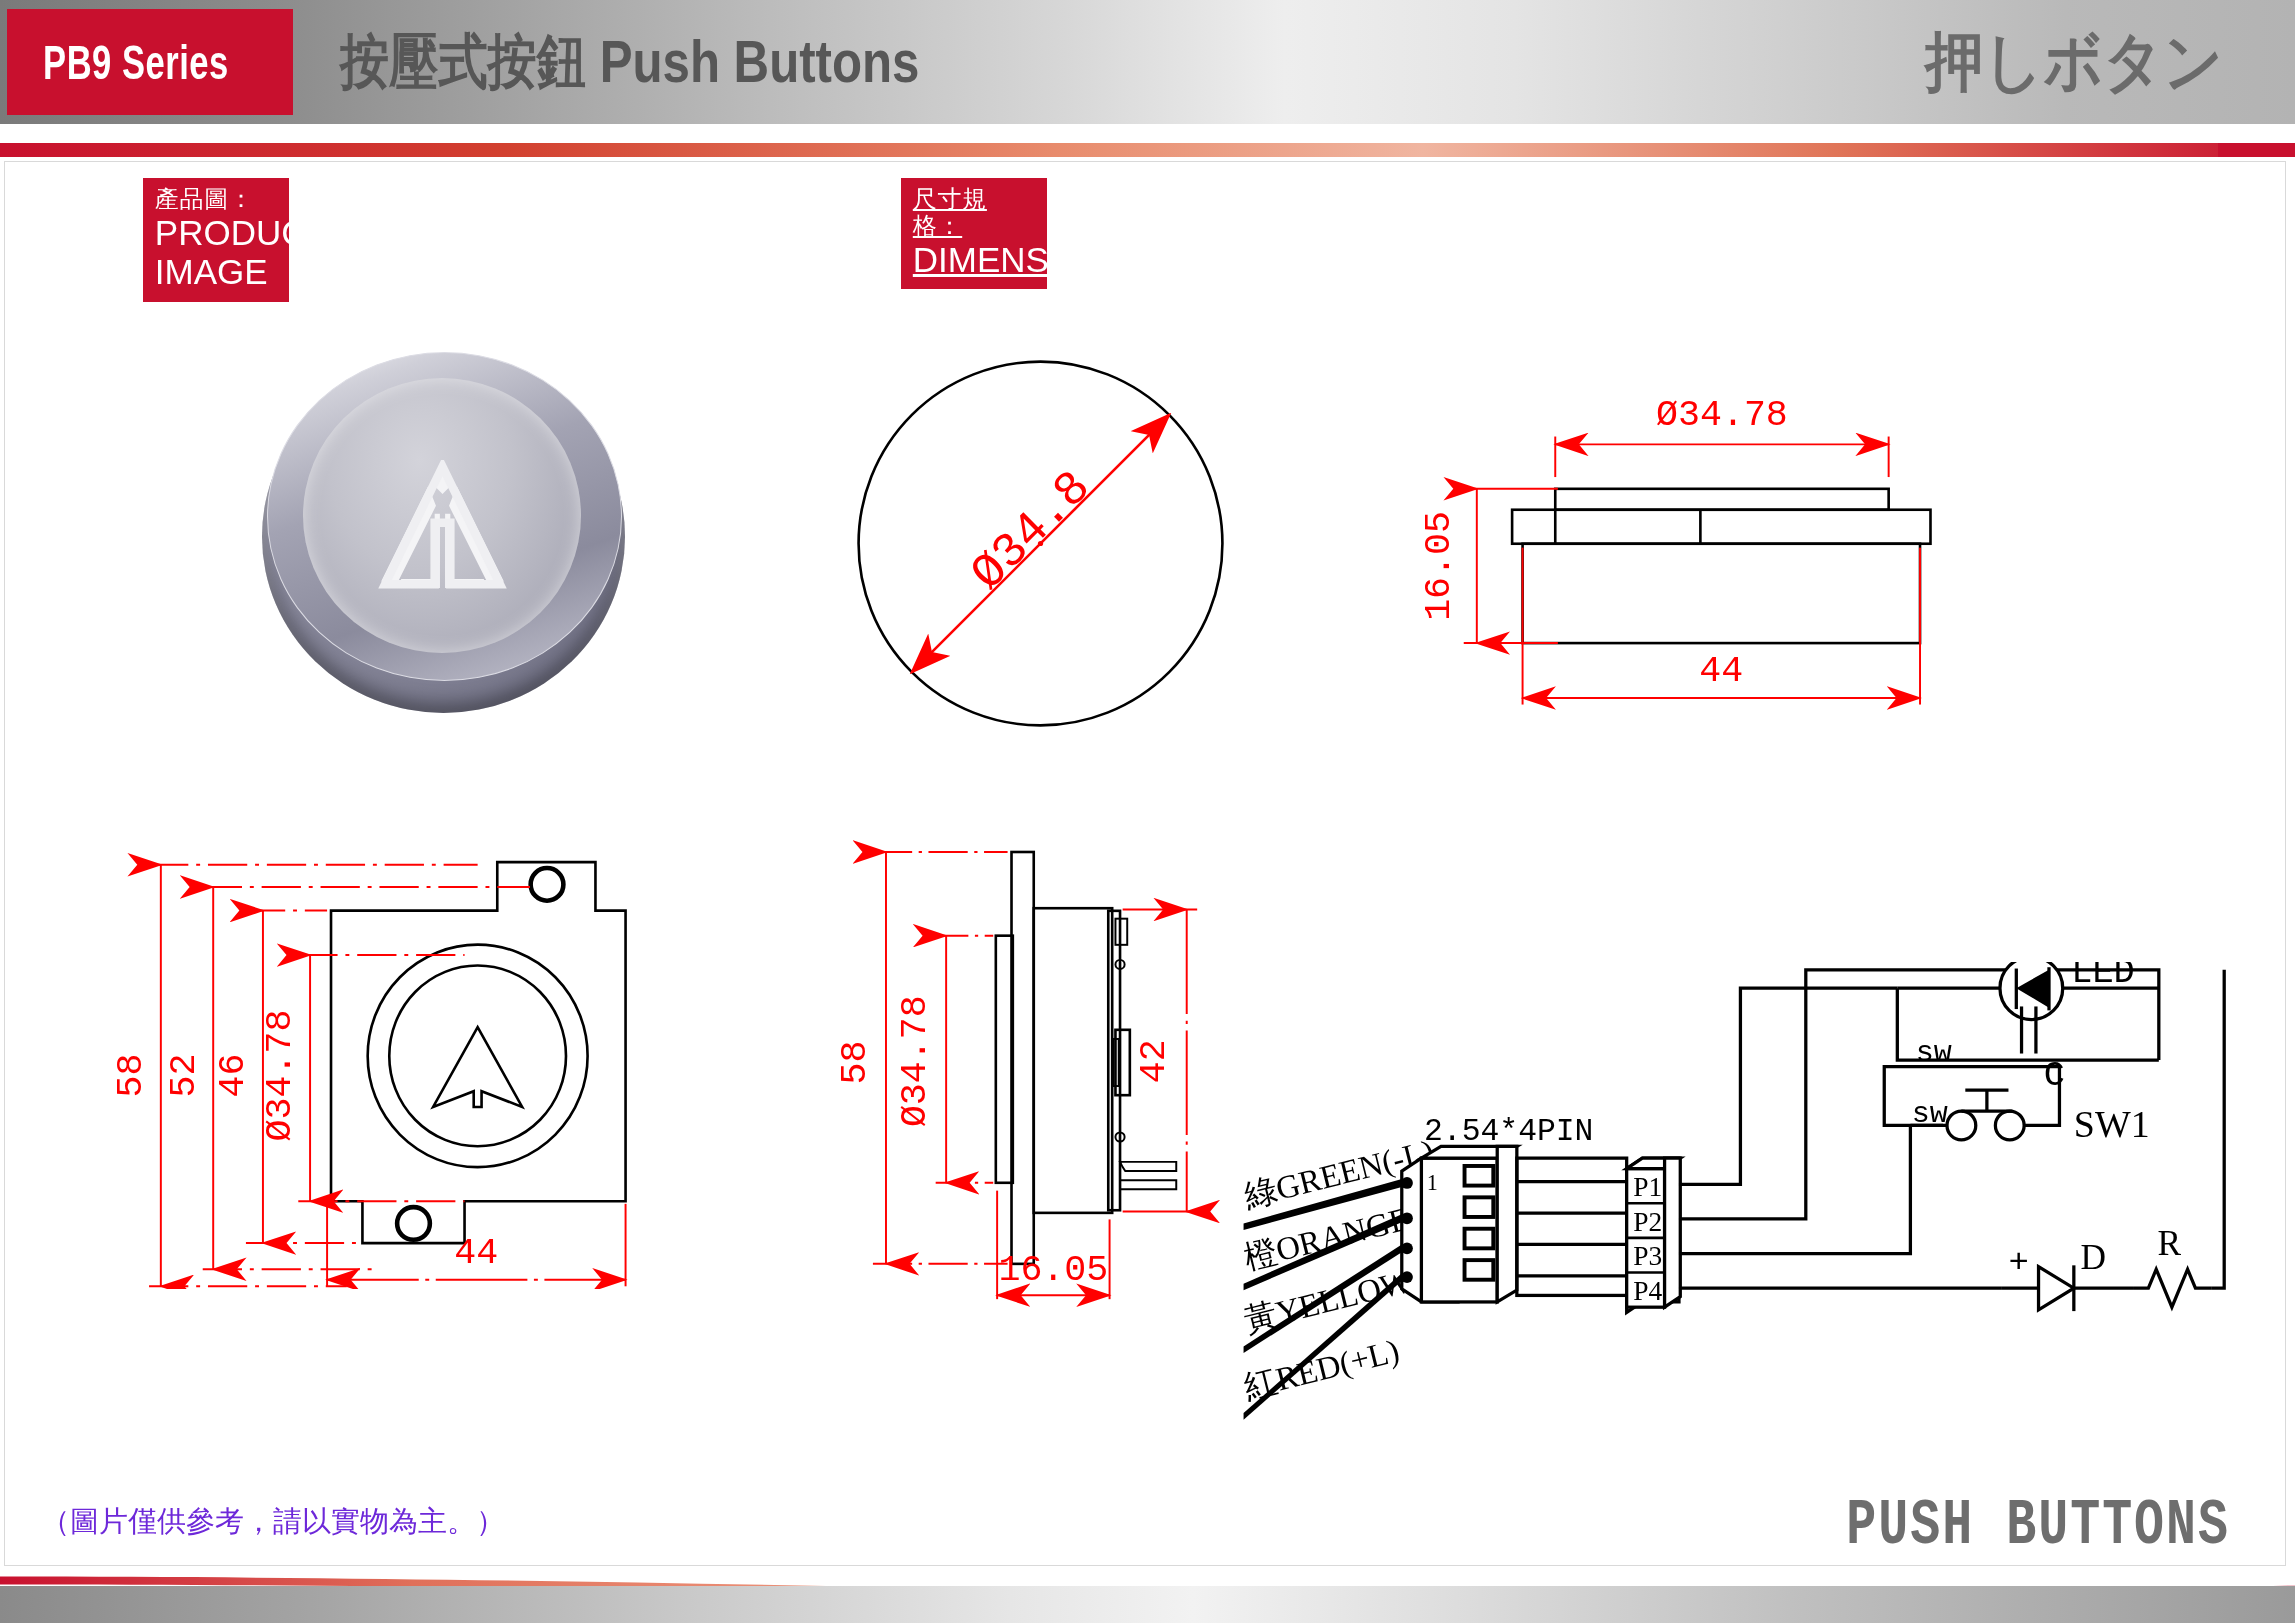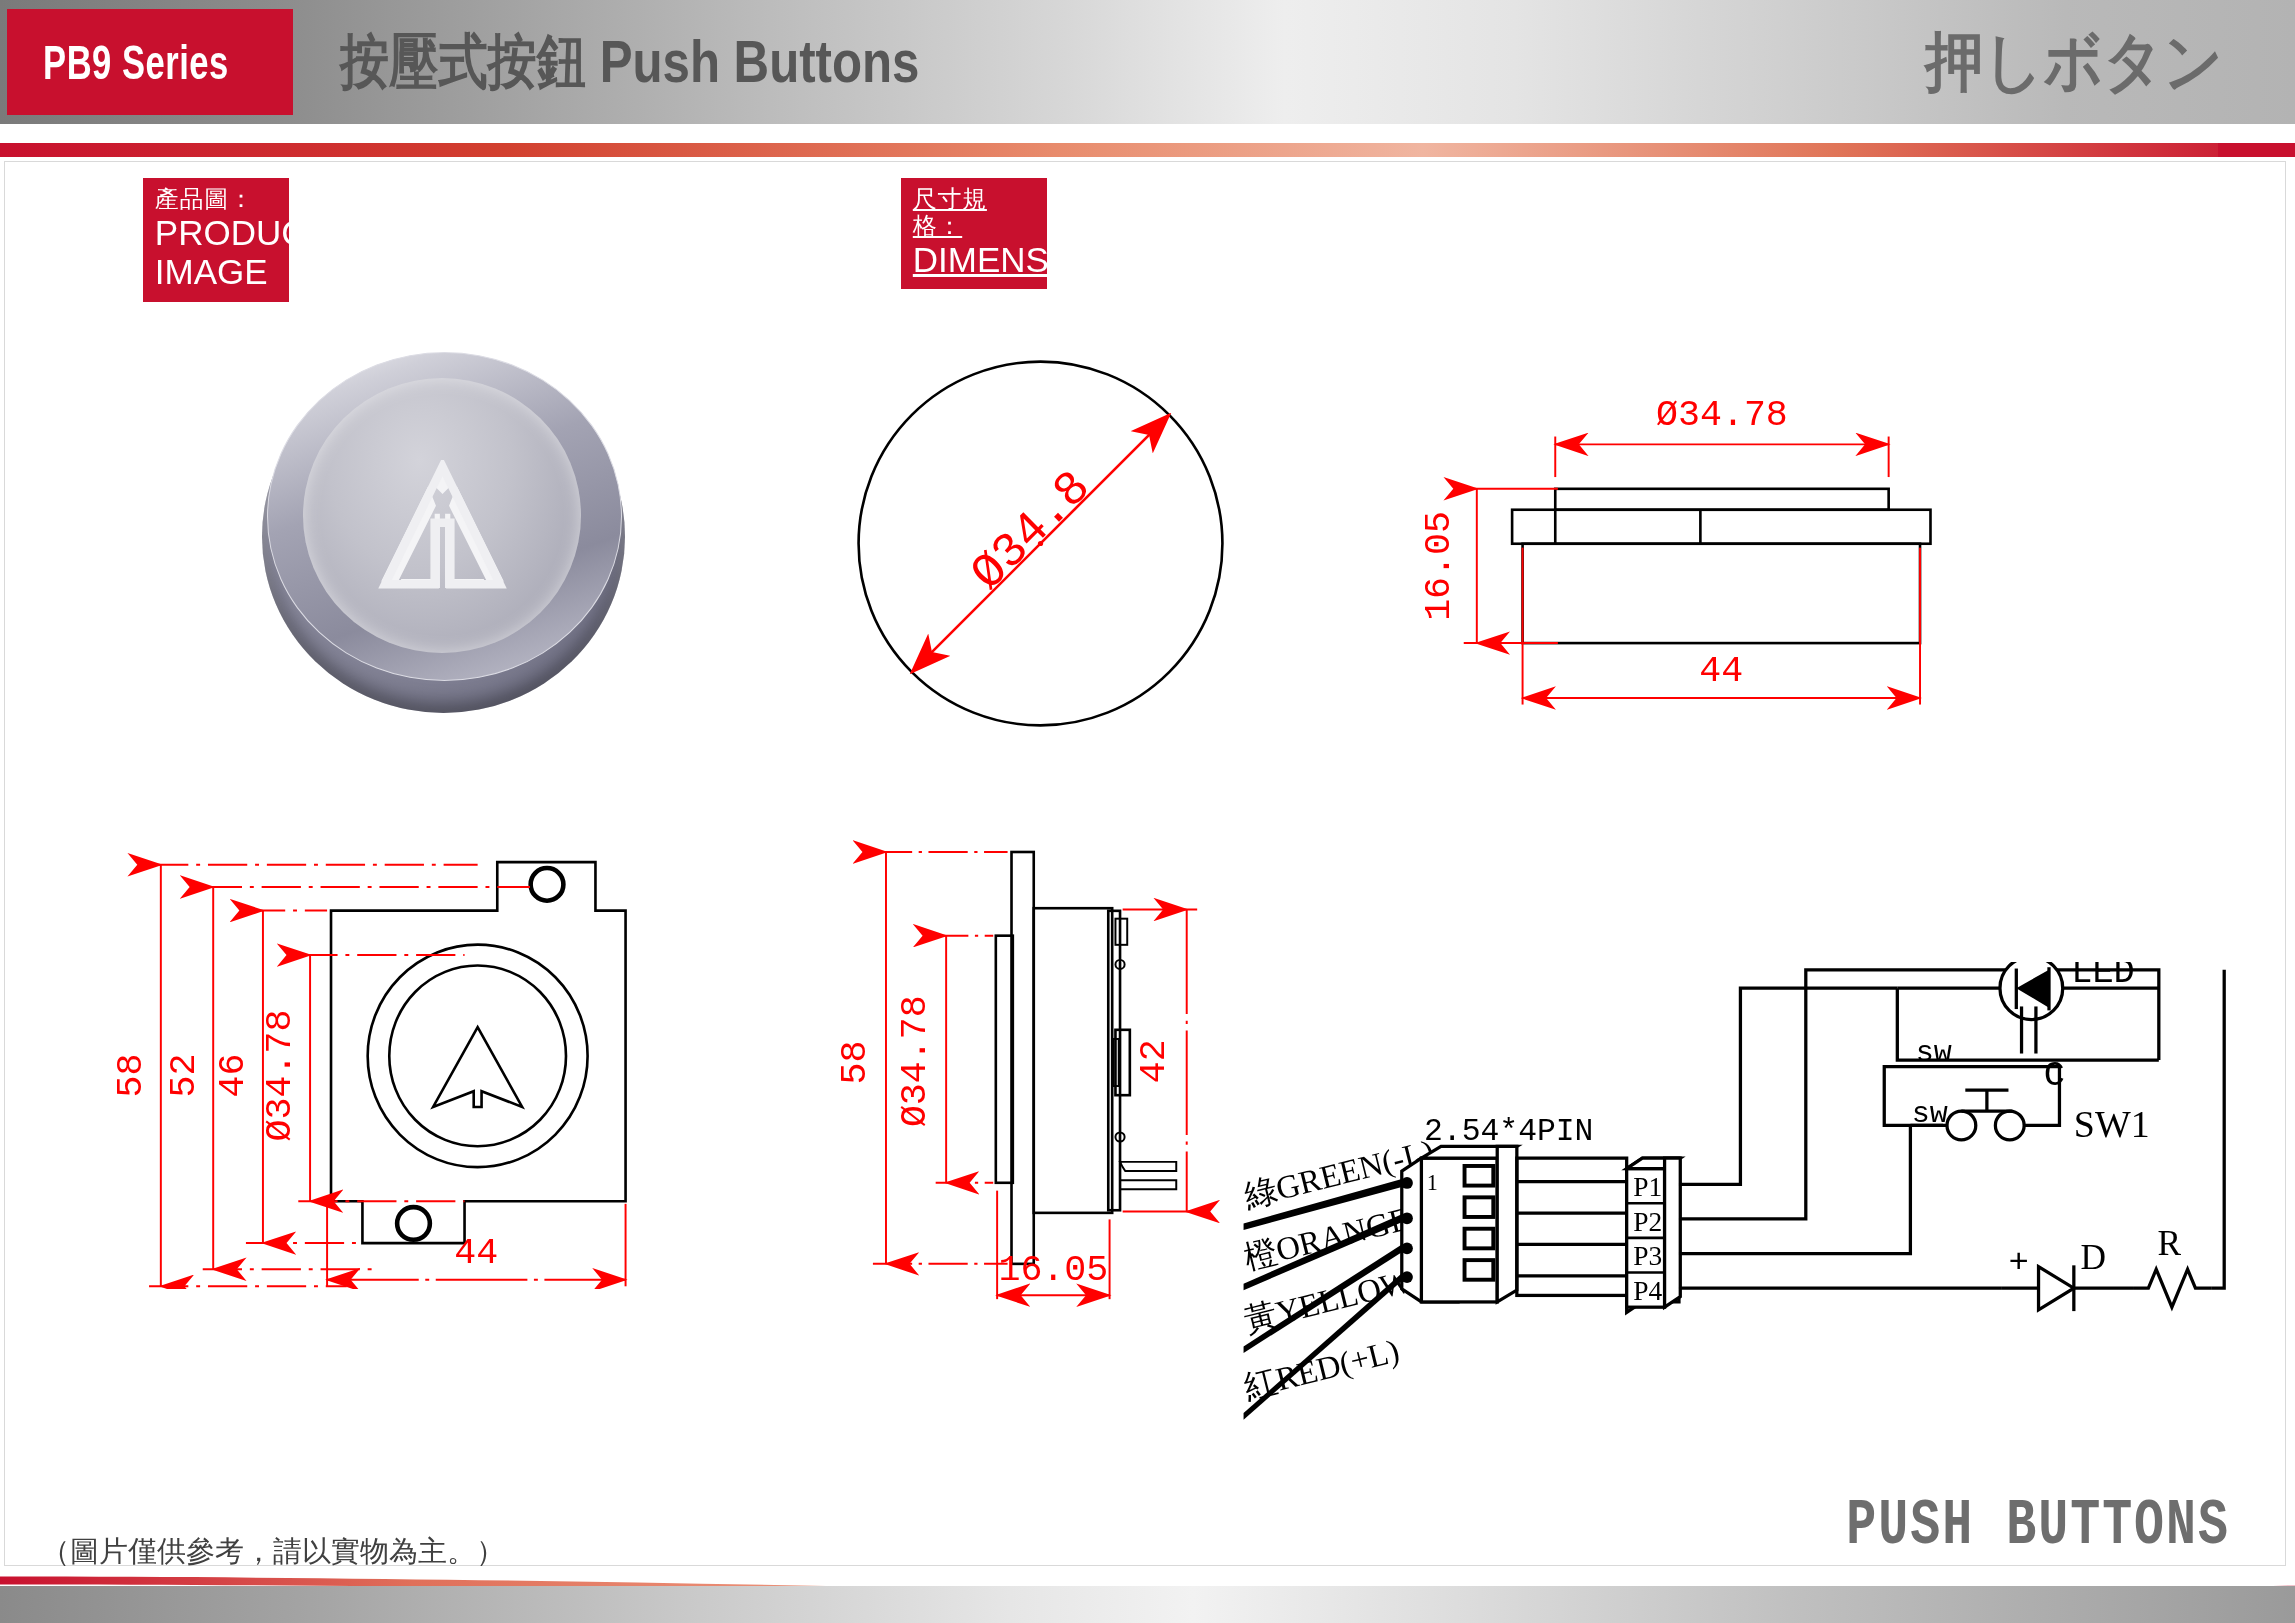--- a/index.html
+++ b/index.html
@@ -54,22 +54,22 @@
 
   
   .dwg{position:absolute;}
   #dwg-circle{left:844px;top:357px;width:393px;height:373px;}
   #dwg-side-top{left:1406px;top:379px;width:543px;height:353px;}
   #dwg-front{left:98px;top:811px;width:576px;height:478px;}
   #dwg-side-bottom{left:818px;top:814px;width:523px;height:497px;}
   #dwg-circuit{left:1230px;top:962px;width:1047px;height:523px;}
 
   
-  #footer-note{position:absolute;left:41px;top:1502px;font-size:29px;color:#404040;
-      white-space:nowrap;margin-top:30px;}
+  #footer-note{position:absolute;left:41px;top:1502px;font-size:29px;color:#6d28d9;
+      white-space:nowrap;}
   #footer-word{position:absolute;right:65px;top:1490px;font-family:Liberation Mono, monospace;}
   #footer-word span{font-size:64px;font-weight:bold;color:#6e6e6e;letter-spacing:2.6px;
       transform:scaleX(.78);transform-origin:right center;display:block;white-space:nowrap;}
   #footer-band{position:absolute;left:0;top:1586px;width:2295px;height:37px;
       background:linear-gradient(90deg,#8a8a8a 0%,#a5a5a5 14%,#c9c9c9 30%,#e6e6e6 44%,
                  #f2f2f2 52%,#dcdcdc 64%,#c0c0c0 78%,#a8a8a8 92%,#9a9a9a 100%);}
   #footer-swoosh{position:absolute;left:0;top:1574px;width:2295px;height:26px;}
 
   #page-border{position:absolute;left:3.9px;top:161px;width:2282px;height:1405px;
       border:1.3px solid #d9d9d9;box-sizing:border-box;pointer-events:none;}

